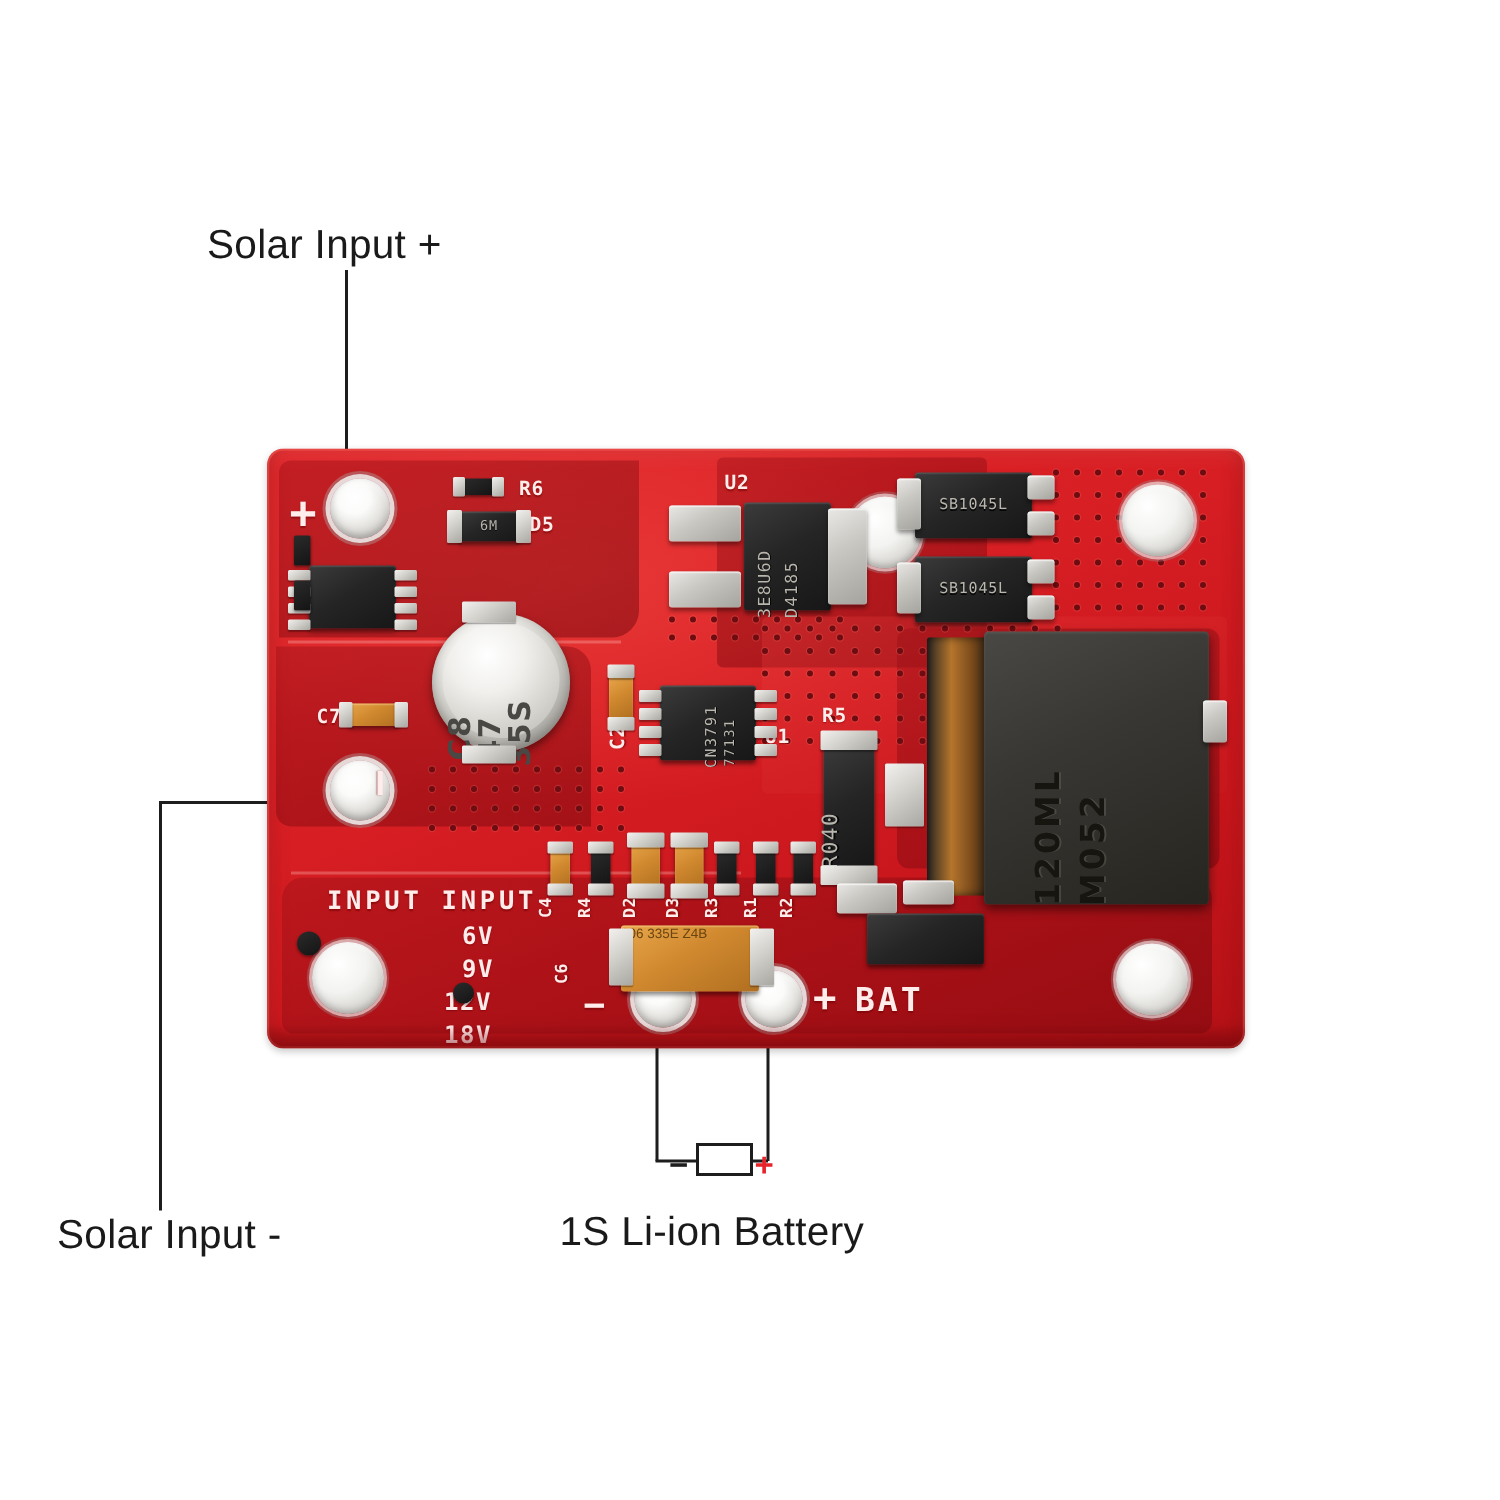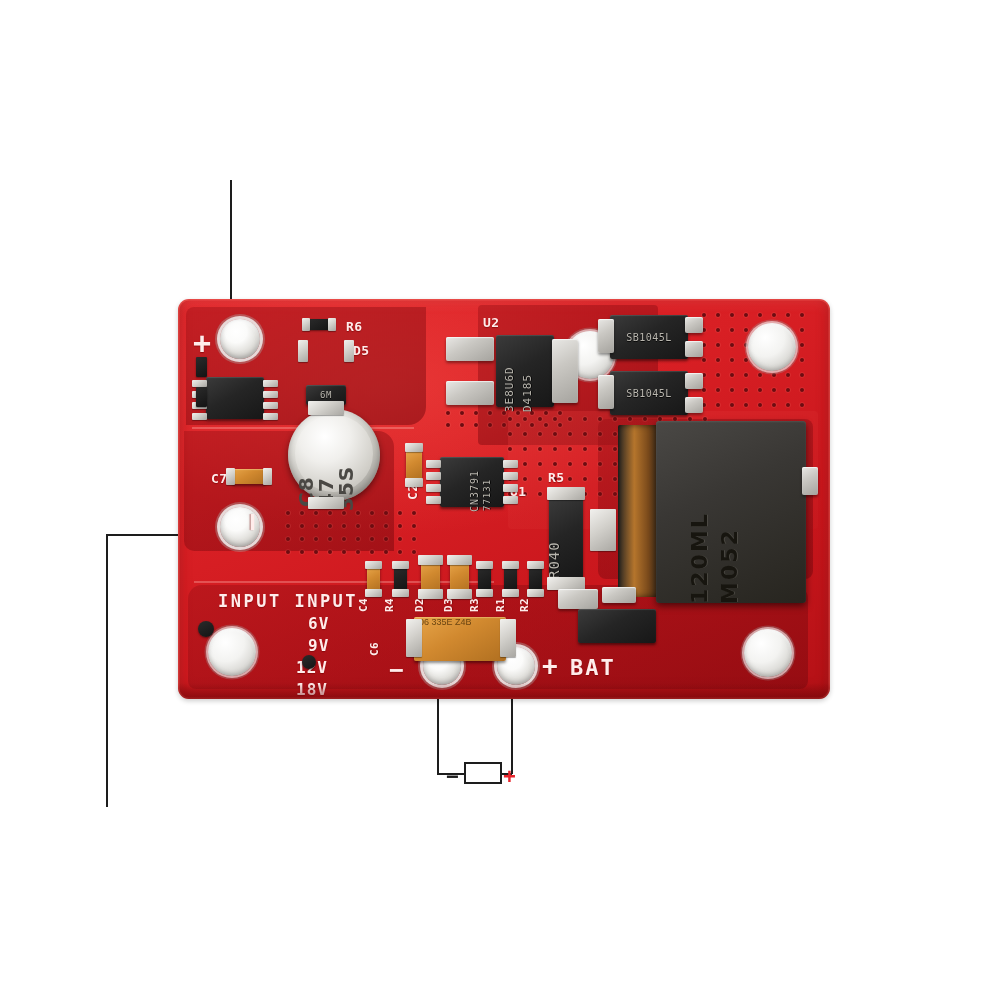--- a/index.html
+++ b/index.html
@@ -193,25 +193,28 @@
     font-weight:700; font-size:22px; line-height:1;
   }
   .batt-sign.neg{ color:#1d1d1d; }
   .batt-sign.pos{ color:#e8242b; }
 </style>
 </head>
 <body>
 
 <div id="stage">
 
+  <div class="callout-label" style="left:138px; top:148px;">Solar Input +</div>
   <div class="leader v" style="left:230px; top:180px; height:142px;"></div>
 
+  <div class="callout-label" style="left:38px; top:808px;">Solar Input -</div>
   <div class="leader v" style="left:106px; top:535px; height:272px;"></div>
   <div class="leader h" style="left:106px; top:534px; width:132px;"></div>
 
+  <div class="callout-label" style="left:373px; top:806px;">1S Li-ion Battery</div>
 
   <div class="leader v" style="left:437px; top:684px; height:90px;"></div>
   <div class="leader v" style="left:511px; top:684px; height:90px;"></div>
   <div class="leader h" style="left:437px; top:773px; width:27px;"></div>
   <div class="leader h" style="left:500px; top:773px; width:12px;"></div>
 
   <div id="battery-symbol">
     <div class="batt-body" style="left:464px; top:762px; width:38px; height:22px;"></div>
     <div class="batt-sign neg" style="left:446px; top:766px;">−</div>
     <div class="batt-sign pos" style="left:503px; top:766px;">+</div>
@@ -485,21 +488,21 @@
     <div class="pad" style="left:85px; top:114px; width:15px; height:7px;"></div>
 
     <div class="smd-tan" style="left:54px; top:170px; width:34px; height:15px;"></div>
     <div class="pad" style="left:48px; top:169px; width:9px; height:17px;"></div>
     <div class="pad" style="left:85px; top:169px; width:9px; height:17px;"></div>
 
     <div class="smd-res" style="left:130px; top:20px; width:22px; height:11px;"></div>
     <div class="pad" style="left:124px; top:19px; width:8px; height:13px;"></div>
     <div class="pad" style="left:150px; top:19px; width:8px; height:13px;"></div>
 
-    <div class="pkg" style="left:128px; top:42px; width:40px; height:20px;margin-top:44px;">
+    <div class="pkg" style="left:128px; top:42px; width:40px; height:20px;">
       <div class="mark" style="font-size:9px;">6M</div>
     </div>
     <div class="pad" style="left:120px; top:41px; width:10px; height:22px;"></div>
     <div class="pad" style="left:166px; top:41px; width:10px; height:22px;"></div>
 
     <div class="smd-res" style="left:18px; top:58px; width:11px; height:20px;"></div>
     <div class="smd-res" style="left:18px; top:88px; width:11px; height:20px;"></div>
 
     <div id="cap-c8" style="left:110px; top:110px; width:92px; height:92px;">
       <div class="body-top"></div>

